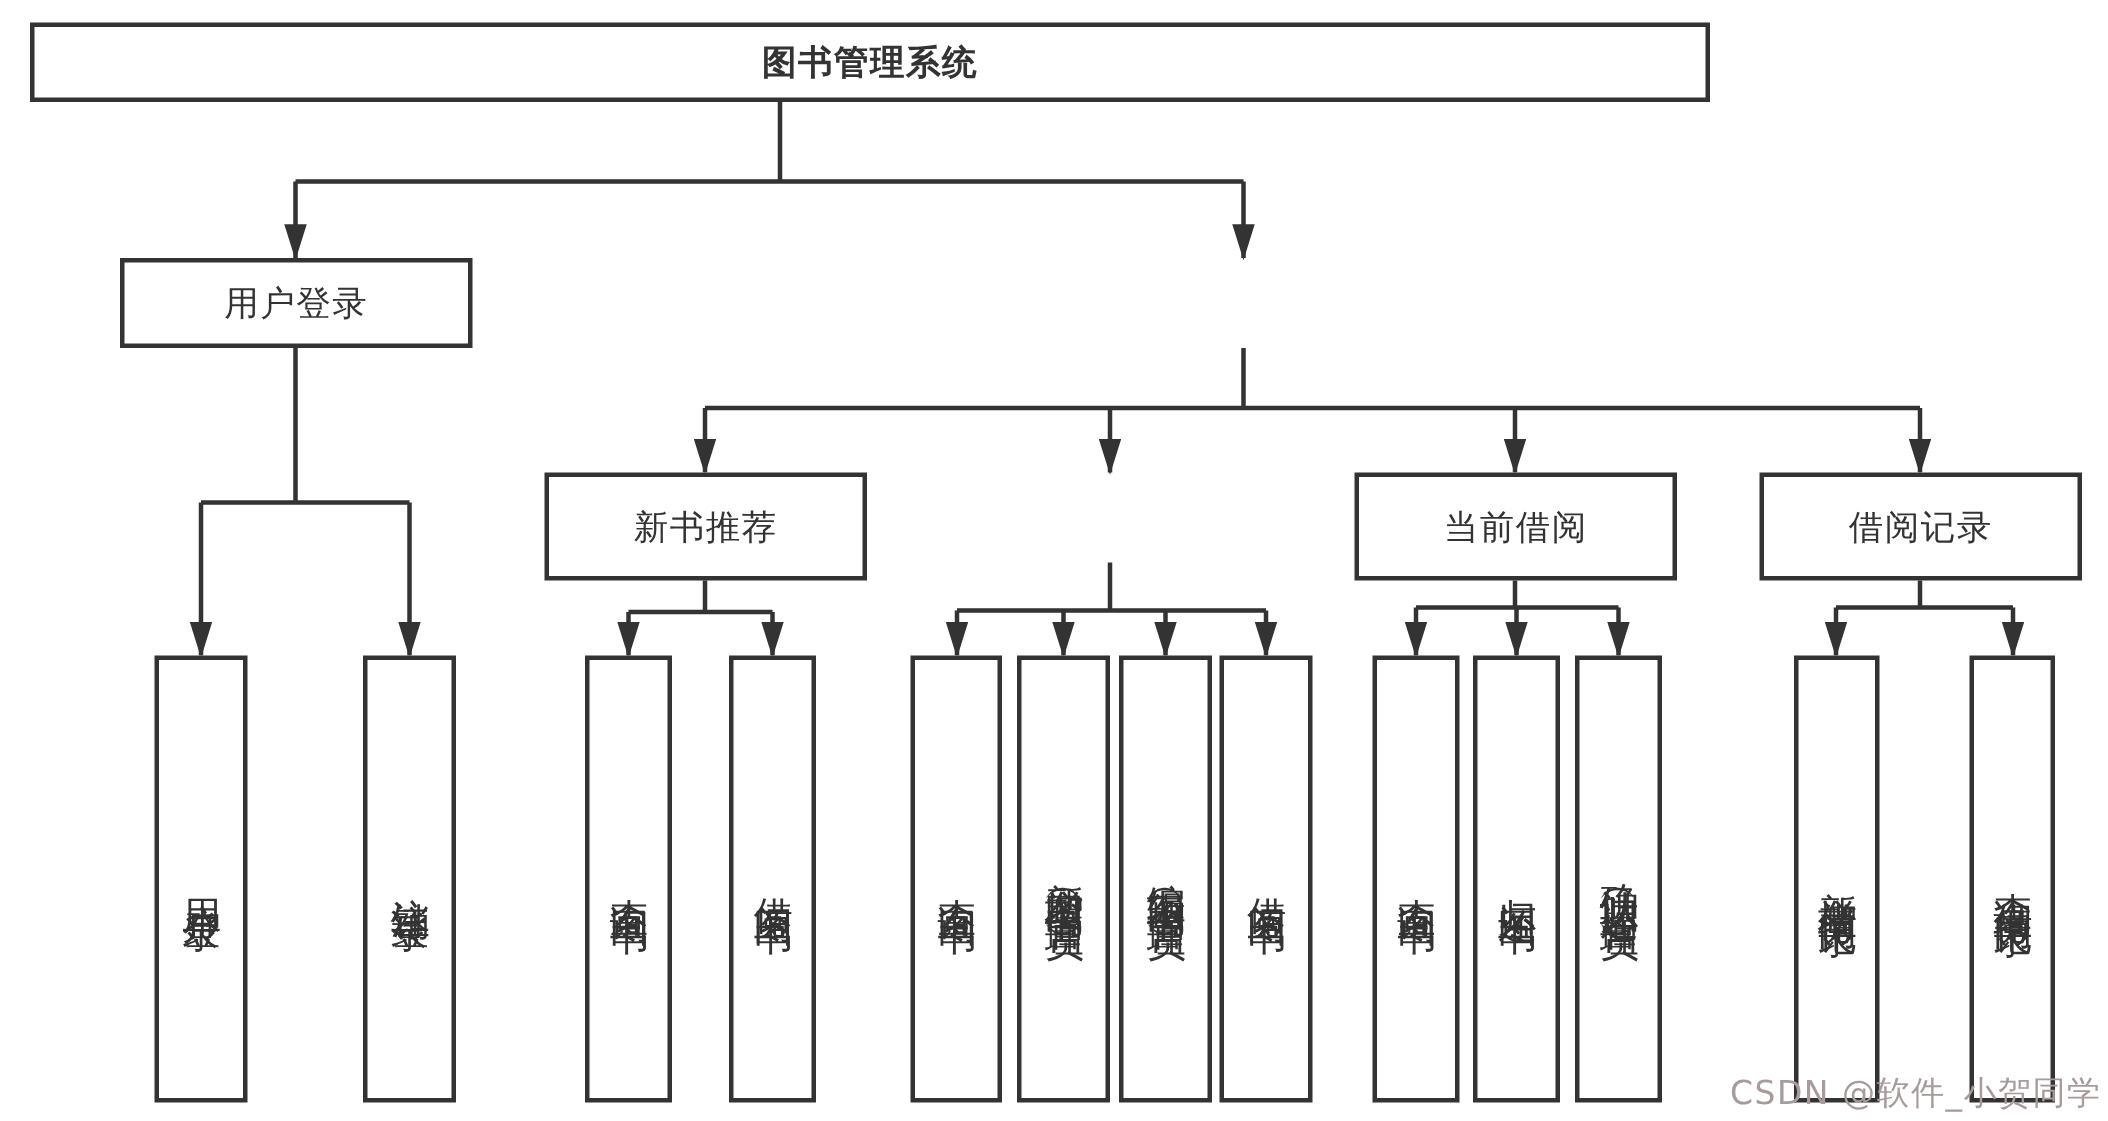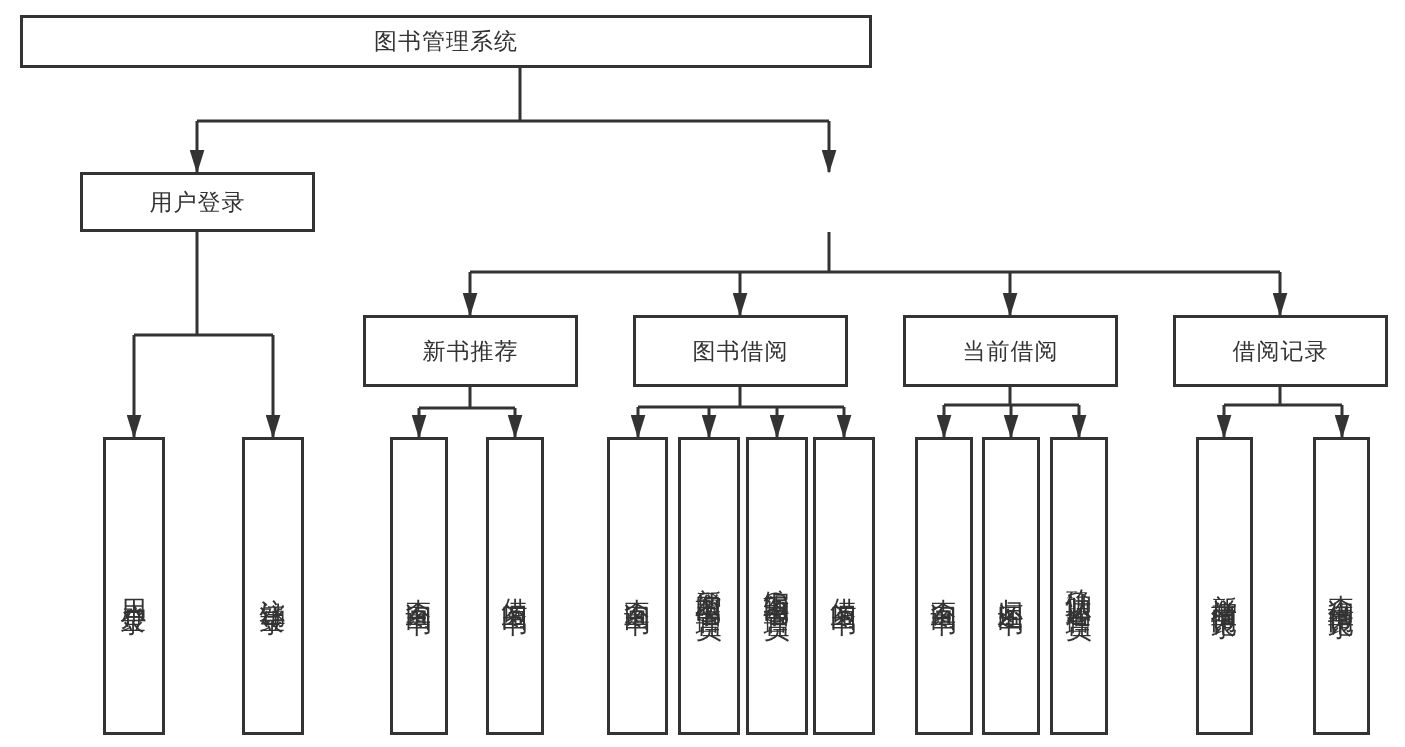--- a/index.html
+++ b/index.html
@@ -37,21 +37,21 @@
     white-space:nowrap;
   }
   .leaf .vlabel{
     writing-mode:vertical-rl;
     text-orientation:mixed;
     font-size:26px;
     letter-spacing:4px;
     line-height:1;
   }
   
-  .n-root{left:20px;top:15px;width:852px;height:53px;}
+  .n-root{left:20px;top:15px;width:1120px;height:53px;font-weight:bold;}
   
   .n-user-login{left:80px;top:172px;width:235px;height:60px;}
   .n-book-mgmt{left:711px;top:172px;width:236px;height:60px;}
   
   .n-l3{top:315px;width:215px;height:72px;}
   .n-new-books{left:363px;}
   .n-borrowing{left:633px;}
   .n-current{left:903px;}
   .n-records{left:1173px;}
   
@@ -129,23 +129,20 @@
     <span class="hlabel">图书管理系统</span>
   </div>
 
   <div class="node n-user-login">
     <span class="hlabel">用户登录</span>
   </div>
 
   <div class="node n-l3 n-new-books">
     <span class="hlabel">新书推荐</span>
   </div>
-  <div class="node n-l3 n-borrowing">
-    <span class="hlabel">图书借阅</span>
-  </div>
   <div class="node n-l3 n-records">
     <span class="hlabel">借阅记录</span>
   </div>
   <div class="node n-l3 n-current">
     <span class="hlabel">当前借阅</span>
   </div>
 
   <div class="node leaf n-login">
     <span class="vlabel">用户登录</span>
   </div>
@@ -179,13 +176,14 @@
   <div class="node leaf n-cur-confirm">
     <span class="vlabel">确认归还（管理员）</span>
   </div>
   <div class="node leaf n-rec-add">
     <span class="vlabel">新增借阅记录</span>
   </div>
   <div class="node leaf n-rec-query">
     <span class="vlabel">查询借阅记录</span>
   </div>
 
+  <div class="watermark">CSDN @软件_小贺同学</div>
 </div>
 
 </body></html>

